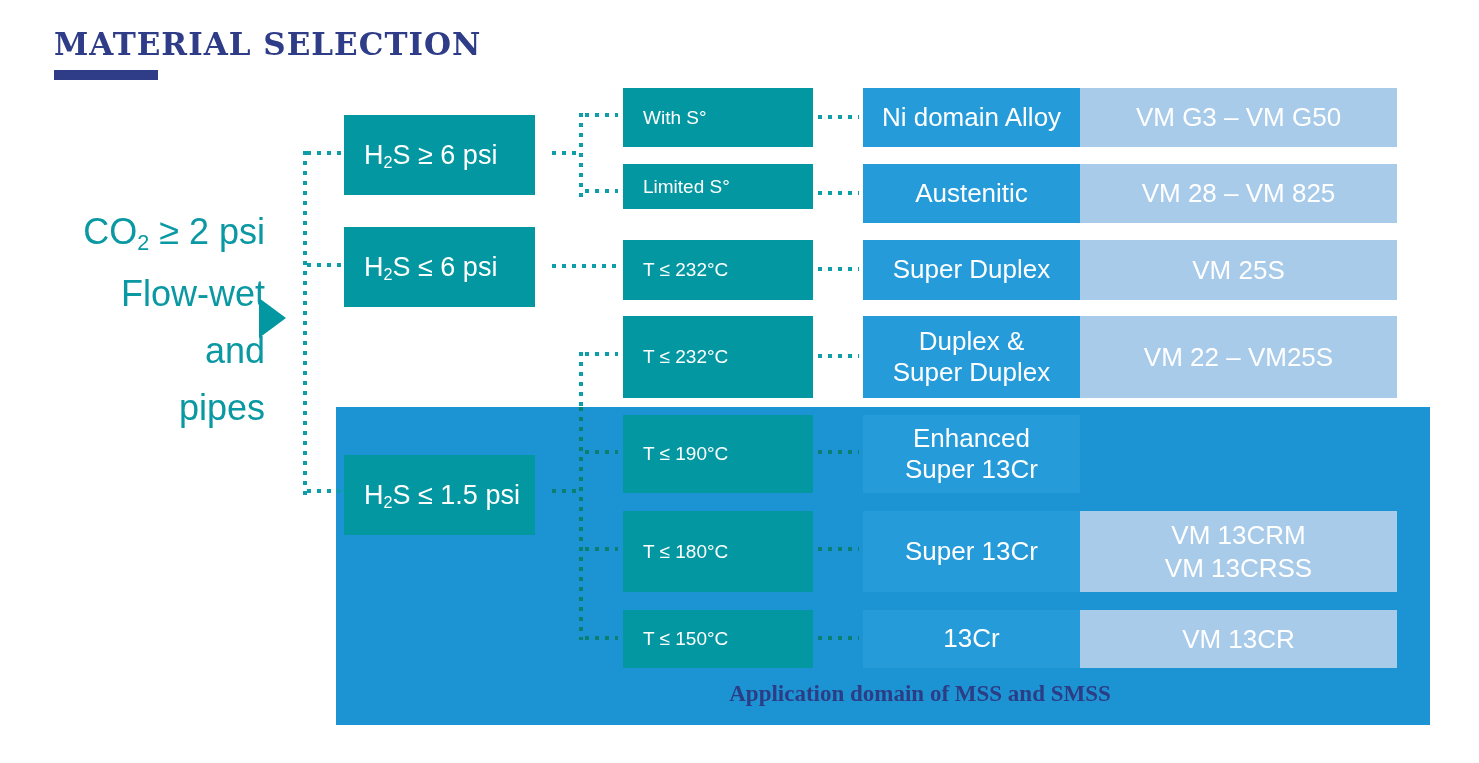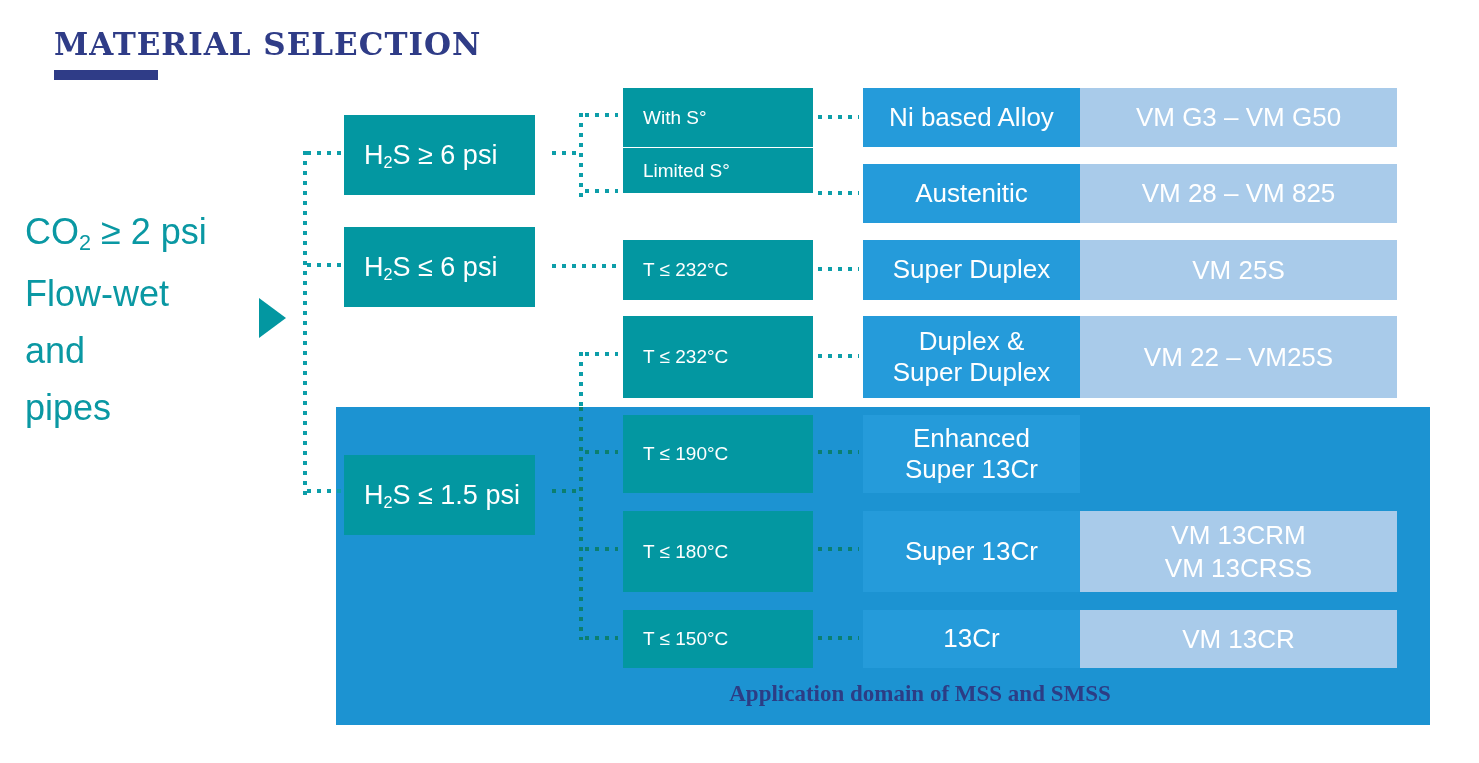--- a/index.html
+++ b/index.html
@@ -1,21 +1,21 @@
 <!DOCTYPE html>
 <html><head>
 <meta charset="utf-8">
 <style>
   html,body{margin:0;padding:0;background:#ffffff;}
   .stage{position:relative;width:1479px;height:763px;background:#ffffff;overflow:hidden;
          font-family:"Liberation Sans",sans-serif;}
   .title{position:absolute;left:54px;top:26px;font-family:"DejaVu Serif",serif;
          font-weight:700;font-size:31px;letter-spacing:1px;color:#2f3c87;}
   .title-bar{position:absolute;left:54px;top:70px;width:104px;height:10px;background:#2f3c87;}
-  .root-text{position:absolute;left:25px;top:203px;width:240px;text-align:left;
+  .root-text{position:absolute;left:25px;top:203px;width:240px;text-align:right;
              color:#0a98a3;font-size:36px;line-height:57px;}
   .sub{font-size:0.6em;position:relative;top:0.28em;}
   .triangle{position:absolute;left:259px;top:298px;width:0;height:0;
             border-top:20px solid transparent;border-bottom:20px solid transparent;
             border-left:27px solid #0397a1;}
   .panel{position:absolute;left:336px;top:407px;width:1094px;height:318px;background:#1c93d2;}
   .caption{position:absolute;left:520px;top:681px;width:800px;text-align:center;
            font-family:Liberation Serif, serif;font-weight:700;font-size:23px;color:#2c3d85;}
   .cell{position:absolute;display:flex;align-items:center;color:#ffffff;z-index:3;}
   .teal-box{background:#0397a1;}
@@ -88,27 +88,27 @@
     <span><span>H</span><span class="sub">2</span><span>S ≤ 6 psi</span></span>
   </div>
   <div class="cell teal-box h2s" style="top:455px">
     <span><span>H</span><span class="sub">2</span><span>S ≤ 1.5 psi</span></span>
   </div>
 
   <div class="cell teal-box cond" style="top:88px;height:59px">
       <span>With S°</span>
     </div>
   <div class="cell blue-cell mat" style="top:88px;height:59px">
-      <span>Ni based Alloy</span>
+      <span>Ni domain Alloy</span>
     </div>
   <div class="cell light-cell grade" style="top:88px;height:59px">
       <span>VM G3 – VM G50</span>
     </div>
 
-  <div class="cell teal-box cond" style="top:148px;height:45px">
+  <div class="cell teal-box cond" style="top:164px;height:45px">
       <span>Limited S°</span>
     </div>
   <div class="cell blue-cell mat" style="top:164px;height:59px">
       <span>Austenitic</span>
     </div>
   <div class="cell light-cell grade" style="top:164px;height:59px">
       <span>VM 28 – VM 825</span>
     </div>
 
   <div class="cell teal-box cond" style="top:240px;height:60px">

